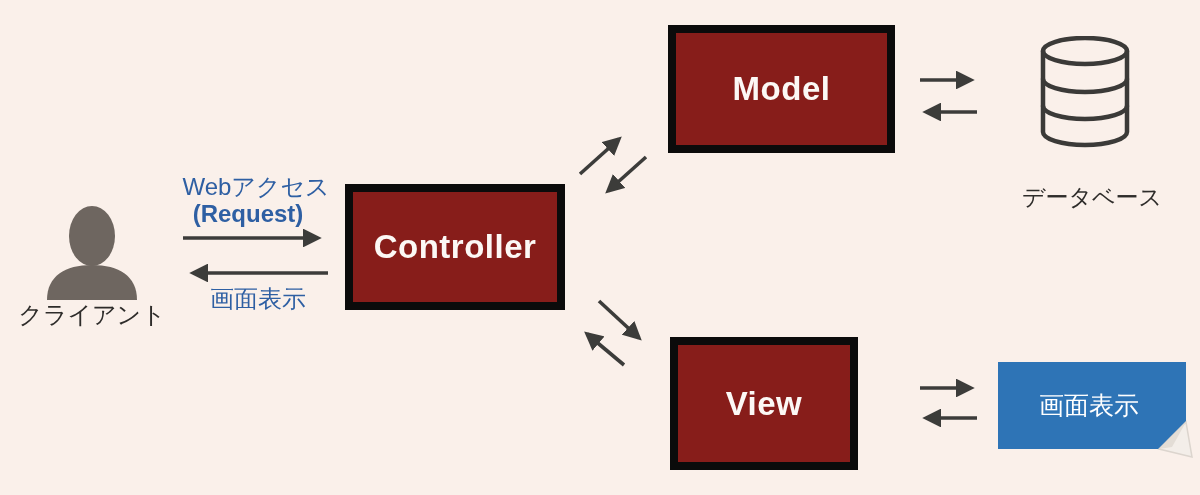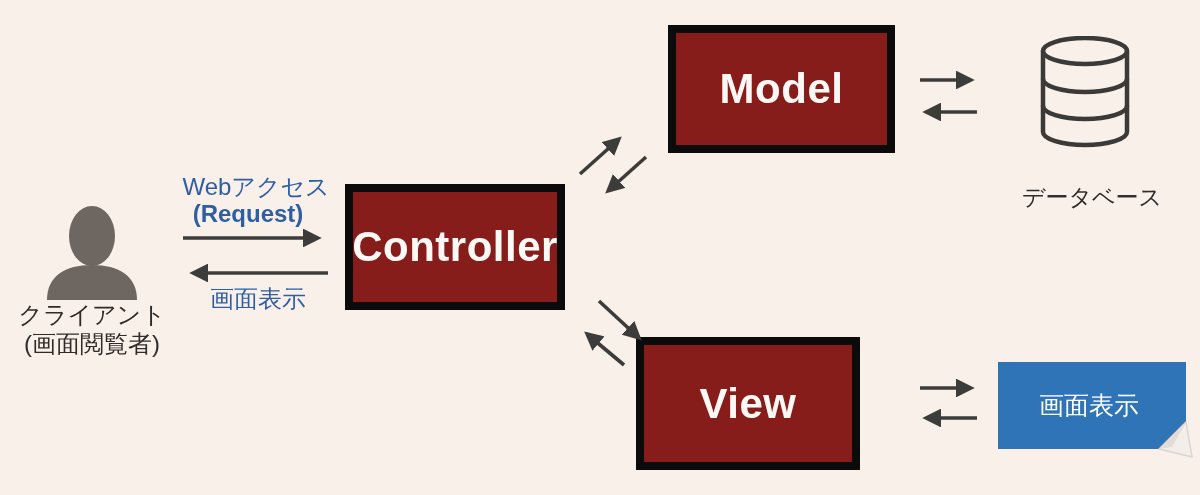--- a/index.html
+++ b/index.html
@@ -18,21 +18,21 @@
   .node-box{
     position:absolute;
     background:#871D1A;
     border:8px solid #0B0B0B;
     display:flex;align-items:center;justify-content:center;
     box-sizing:border-box;
   }
   .node-label{
     color:#FCF8F5;
     font-weight:bold;
-    font-size:42px;
+    font-size:33px;
     letter-spacing:0.5px;
   }
   
   .flow-label{
     position:absolute;
     color:#2E5FA3;
     font-size:24px;
     text-align:center;
     white-space:nowrap;
     transform:translateX(-50%);
@@ -65,33 +65,32 @@
 </head>
 <body>
 
 <div class="canvas">
 
   <svg class="abs" style="left:43px;top:205px;" width="98" height="95" viewBox="0 0 98 95">
     <ellipse cx="49" cy="31" rx="23" ry="30" fill="#6E6660"></ellipse>
     <path d="M4,95 C4,71 22,60 49,60 C76,60 94,71 94,95 Z" fill="#6E6660"></path>
   </svg>
   <div class="dark-label" style="left:92px;top:301px;">クライアント</div>
-  <div class="dark-label" style="left:92px;top:330px;">(画面閲覧者)</div>
 
   <div class="flow-label" style="left:256px;top:173px;">Webアクセス</div>
   <div class="flow-label" style="left:248px;top:200px;font-weight:bold;">(Request)</div>
   <div class="flow-label" style="left:258px;top:285px;">画面表示</div>
 
   <div class="node-box" style="left:345px;top:184px;width:220px;height:126px;align-items:center;">
     <span class="node-label">Controller</span>
   </div>
   <div class="node-box" style="left:668px;top:25px;width:227px;height:128px;">
     <span class="node-label">Model</span>
   </div>
-  <div class="node-box" style="left:636px;top:337px;width:224px;height:133px;">
+  <div class="node-box" style="left:670px;top:337px;width:188px;height:133px;">
     <span class="node-label">View</span>
   </div>
 
   <svg class="abs" style="left:1038px;top:36px;" width="94" height="112" viewBox="0 0 94 112">
     <g fill="none" stroke="#3B3A38" stroke-width="4.5" stroke-linecap="round">
       <ellipse cx="47" cy="15" rx="42" ry="13"></ellipse>
       <path d="M5,15 L5,96 A42,13 0 0 0 89,96 L89,15"></path>
       <path d="M5,43 A42,13 0 0 0 89,43"></path>
       <path d="M5,70 A42,13 0 0 0 89,70"></path>
     </g>

